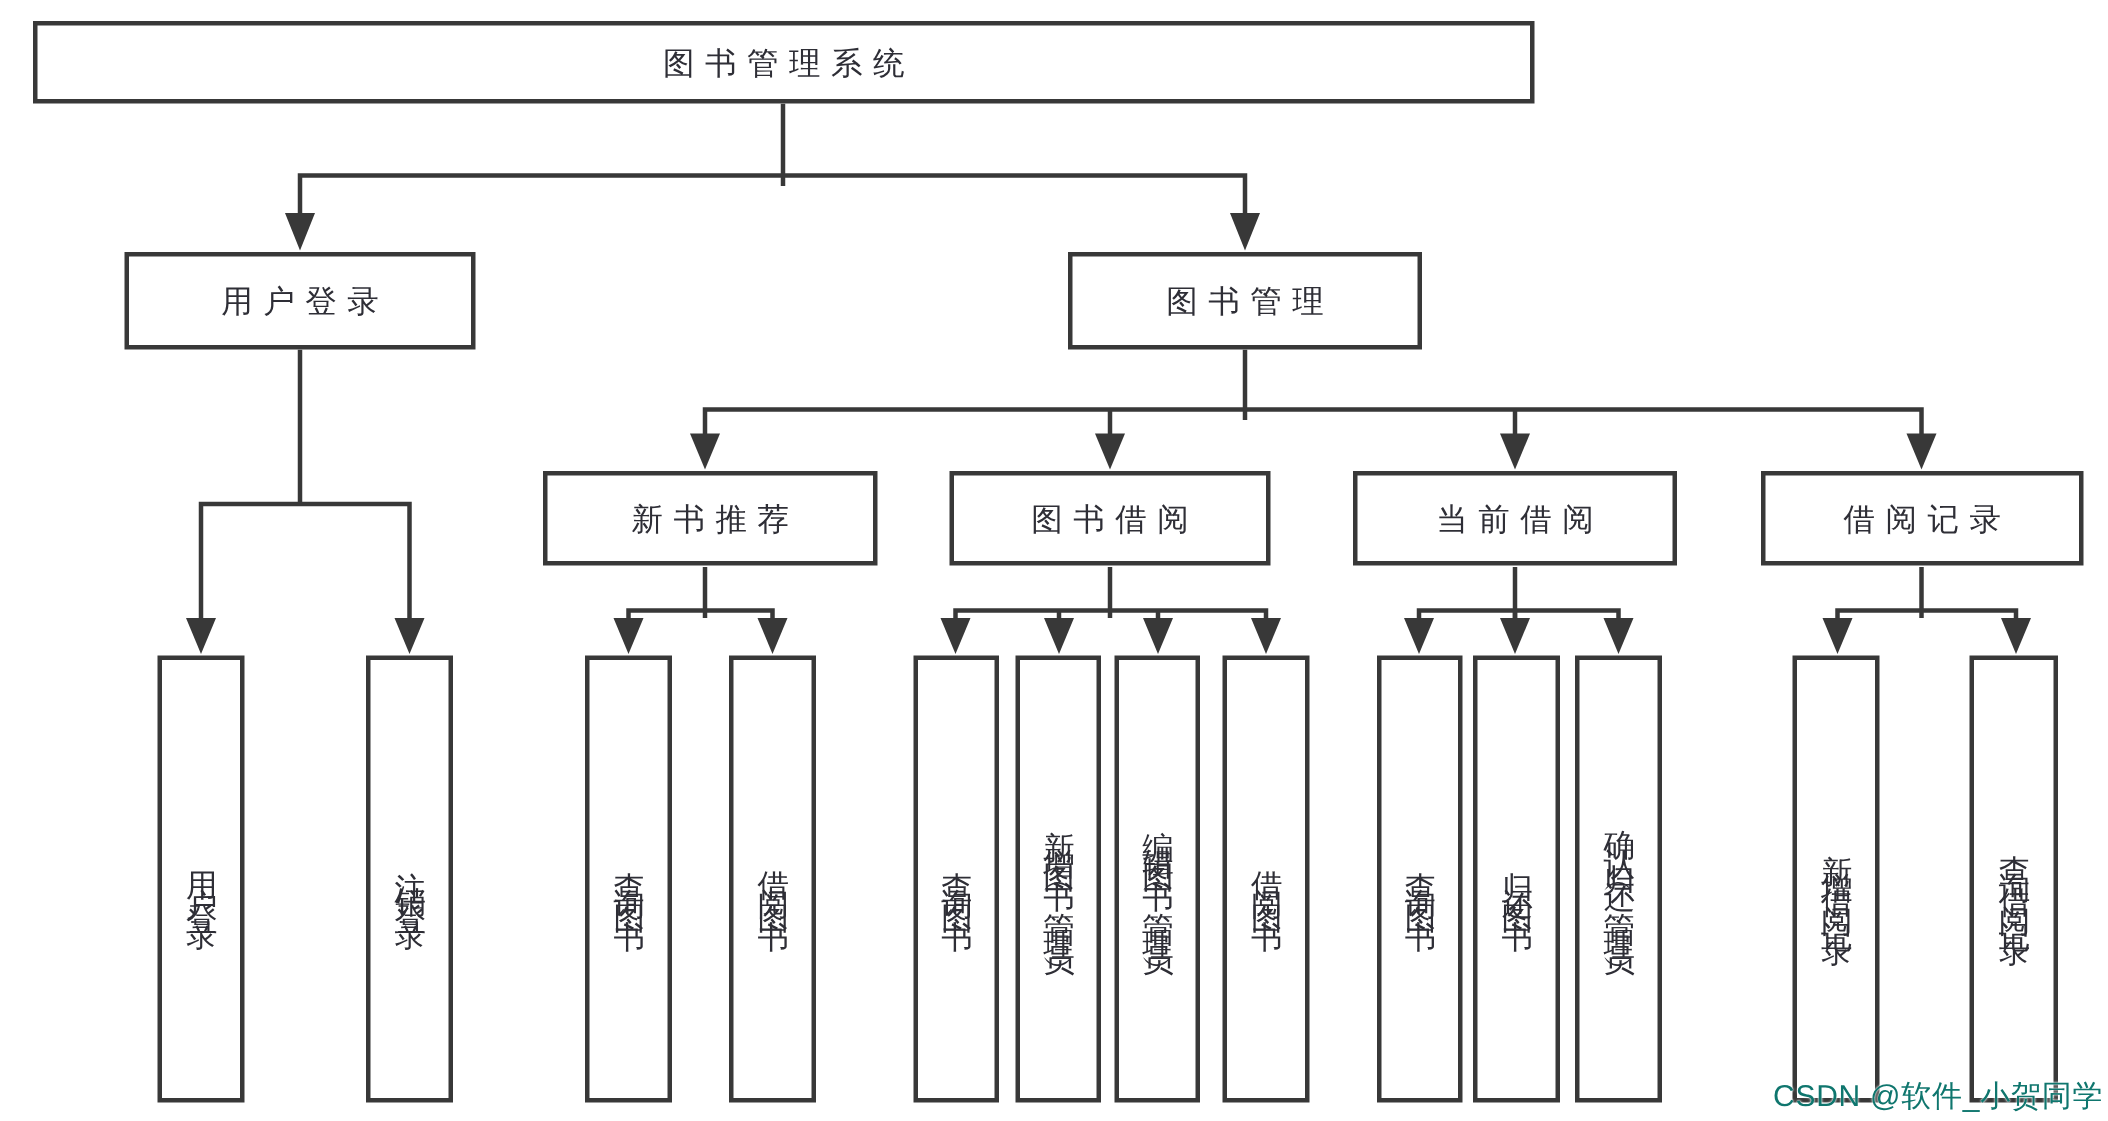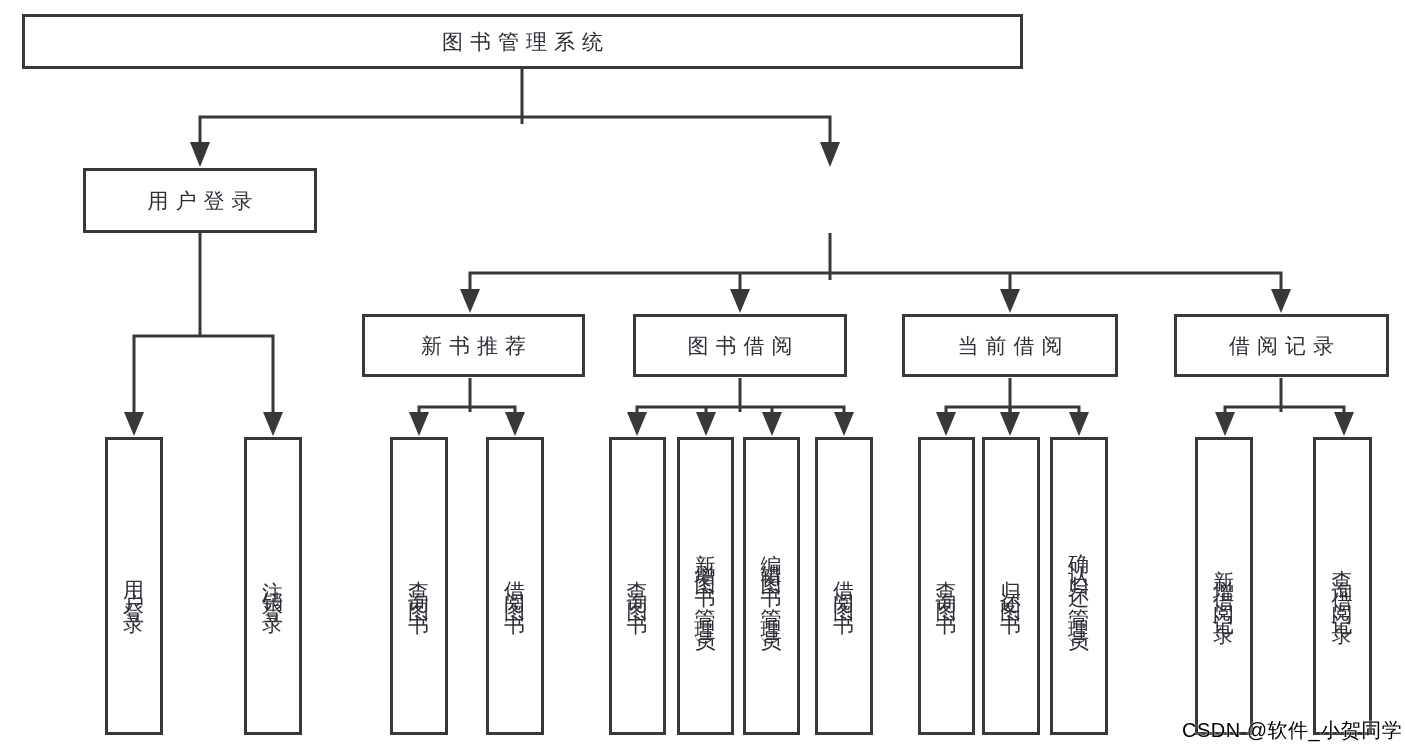--- a/index.html
+++ b/index.html
@@ -56,21 +56,21 @@
     line-height: 1;
     letter-spacing: 11px;
     white-space: nowrap;
   }
   .watermark {
     position: absolute;
     left: 1182px;
     top: 717px;
     font-size: 20px;
     letter-spacing: 0.5px;
-    color: #000000;
+    color: #0f766e;
     text-shadow: 0 0 2px #ffffff, 0 0 1px #ffffff;
     z-index: 5;
     white-space: nowrap;
   }
 </style>
 </head>
 <body>
 
 <div class="canvas">
 
@@ -127,20 +127,21 @@
       <polygon points="1000,412 1020,412 1010,436"></polygon>
       <polygon points="1069,412 1089,412 1079,436"></polygon>
       <polygon points="1215,412 1235,412 1225,436"></polygon>
       <polygon points="1334,412 1354,412 1344,436"></polygon>
     </g>
   </svg>
 
   <div class="box" style="left:22px; top:14px; width:1001px; height:55px;">图书管理系统</div>
 
   <div class="box" style="left:83px; top:168px; width:234px; height:65px;">用户登录</div>
+  <div class="box" style="left:712px; top:168px; width:236px; height:65px;">图书管理</div>
 
   <div class="box" style="left:362px; top:314px; width:223px; height:63px;">新书推荐</div>
   <div class="box" style="left:633px; top:314px; width:214px; height:63px;">图书借阅</div>
   <div class="box" style="left:902px; top:314px; width:216px; height:63px;">当前借阅</div>
   <div class="box" style="left:1174px; top:314px; width:215px; height:63px;">借阅记录</div>
 
   <div class="leaf" style="left:105px; width:58px;">
     <span>用户登录</span>
   </div>
   <div class="leaf" style="left:244px; width:58px;">

